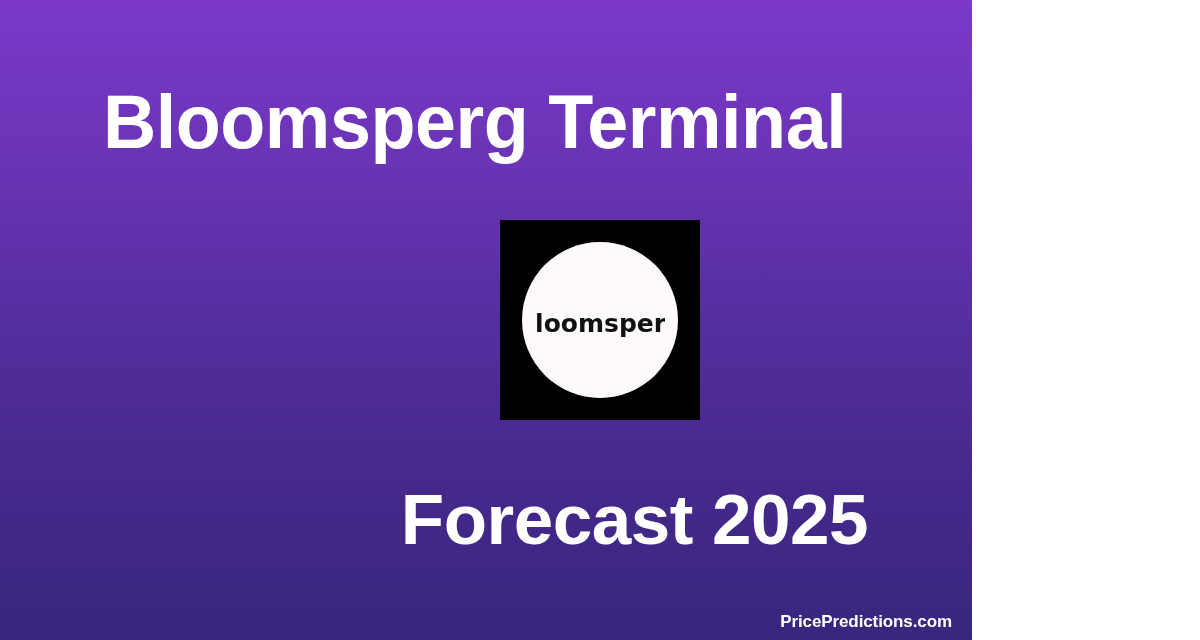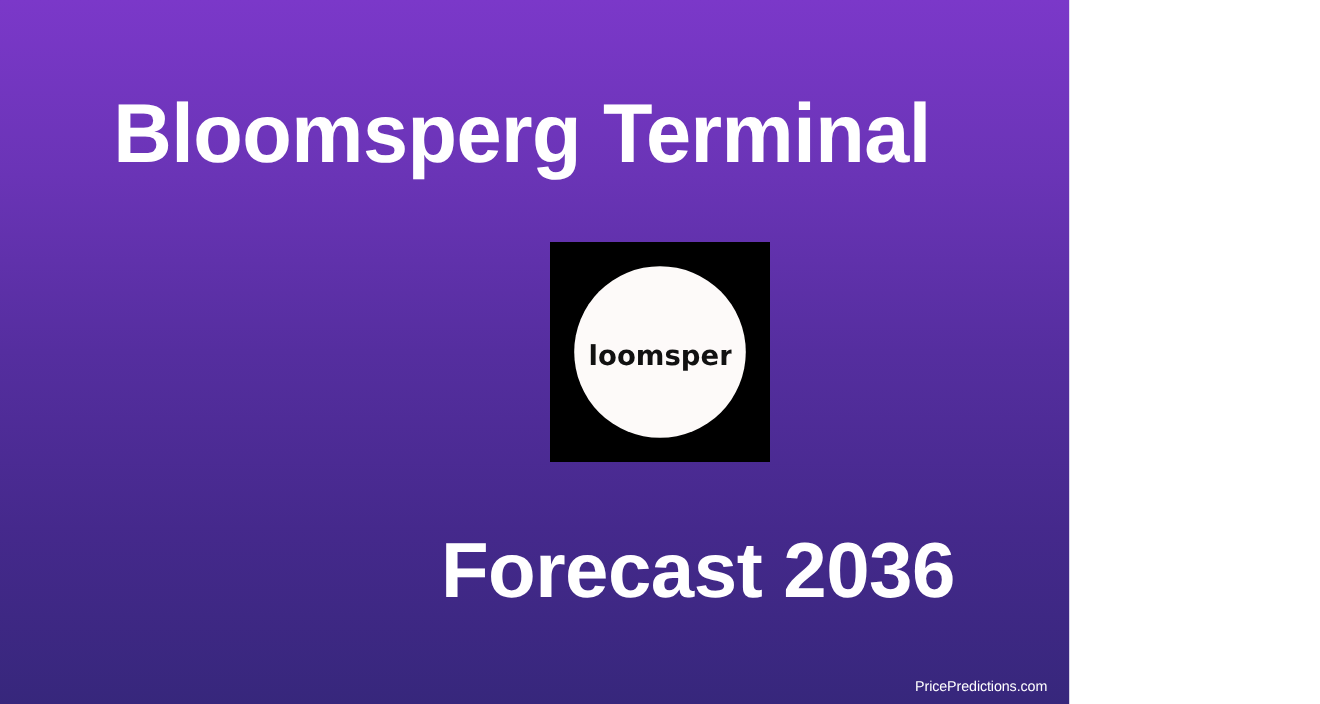--- a/index.html
+++ b/index.html
@@ -81,23 +81,23 @@
     letter-spacing: -0.5px;
     white-space: nowrap;
     text-align: right;
   }
 
   
   #watermark {
     position: absolute;
     right: 20px;
     bottom: 10px;
-    font-size: 13px;
+    font-size: 17px;
     line-height: 1;
-    font-weight: normal;
+    font-weight: bold;
     color: #ffffff;
     white-space: nowrap;
     letter-spacing: -0.1px;
   }
 </style>
 </head>
 <body>
 
 <div id="banner">
 
@@ -106,17 +106,17 @@
   <div id="coin-logo">
     <div id="logo-circle">
       <div id="logo-wordmark">
         <svg width="130" height="40" viewBox="0 0 130 40" aria-hidden="true">
           <text x="65" y="29" text-anchor="middle" font-family="'DejaVu Sans', sans-serif" font-size="25" font-weight="bold" fill="#111111">Bloomsperg</text>
         </svg>
       </div>
     </div>
   </div>
 
-  <div id="forecast-text">Forecast 2036</div>
+  <div id="forecast-text">Forecast 2025</div>
 
   <div id="watermark">PricePredictions.com</div>
 
 </div>
 
 </body></html>

